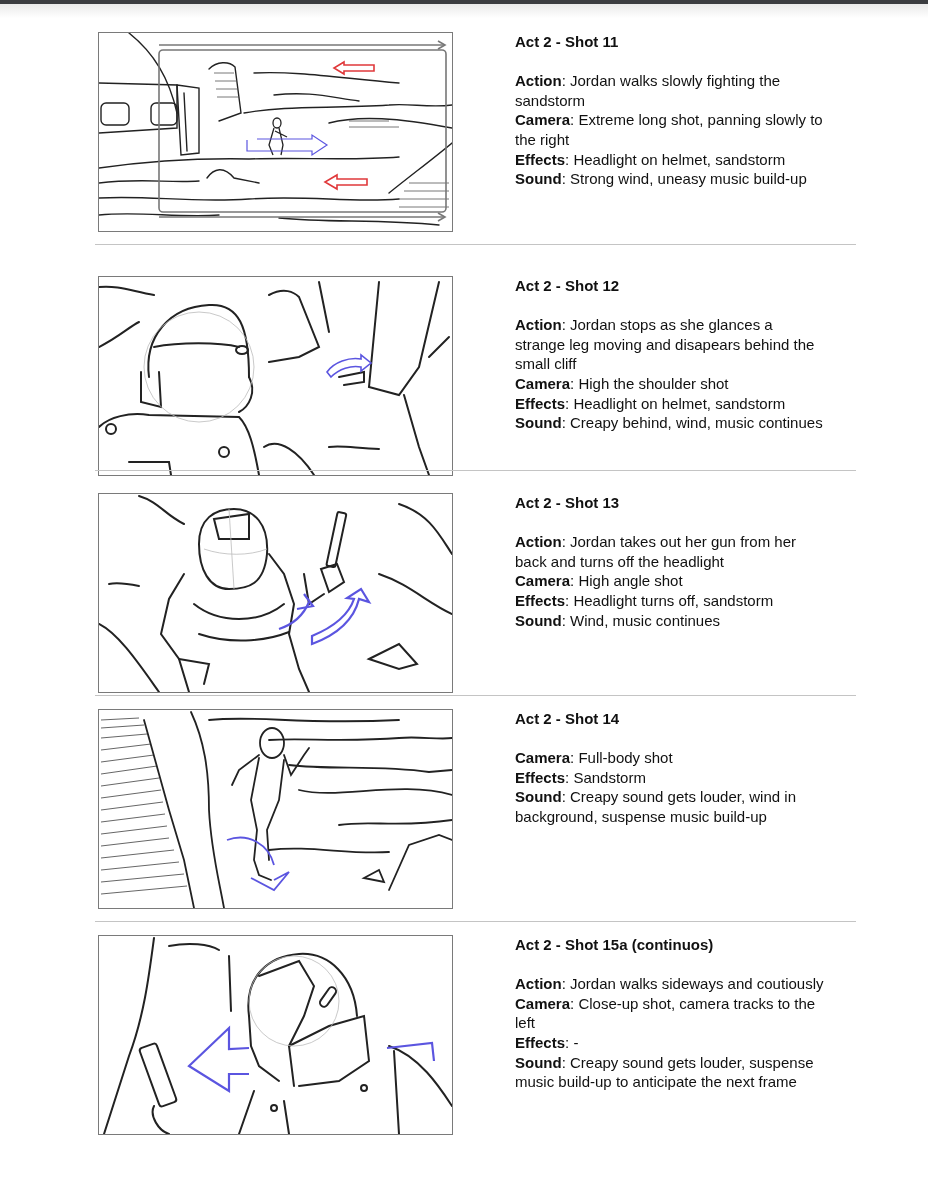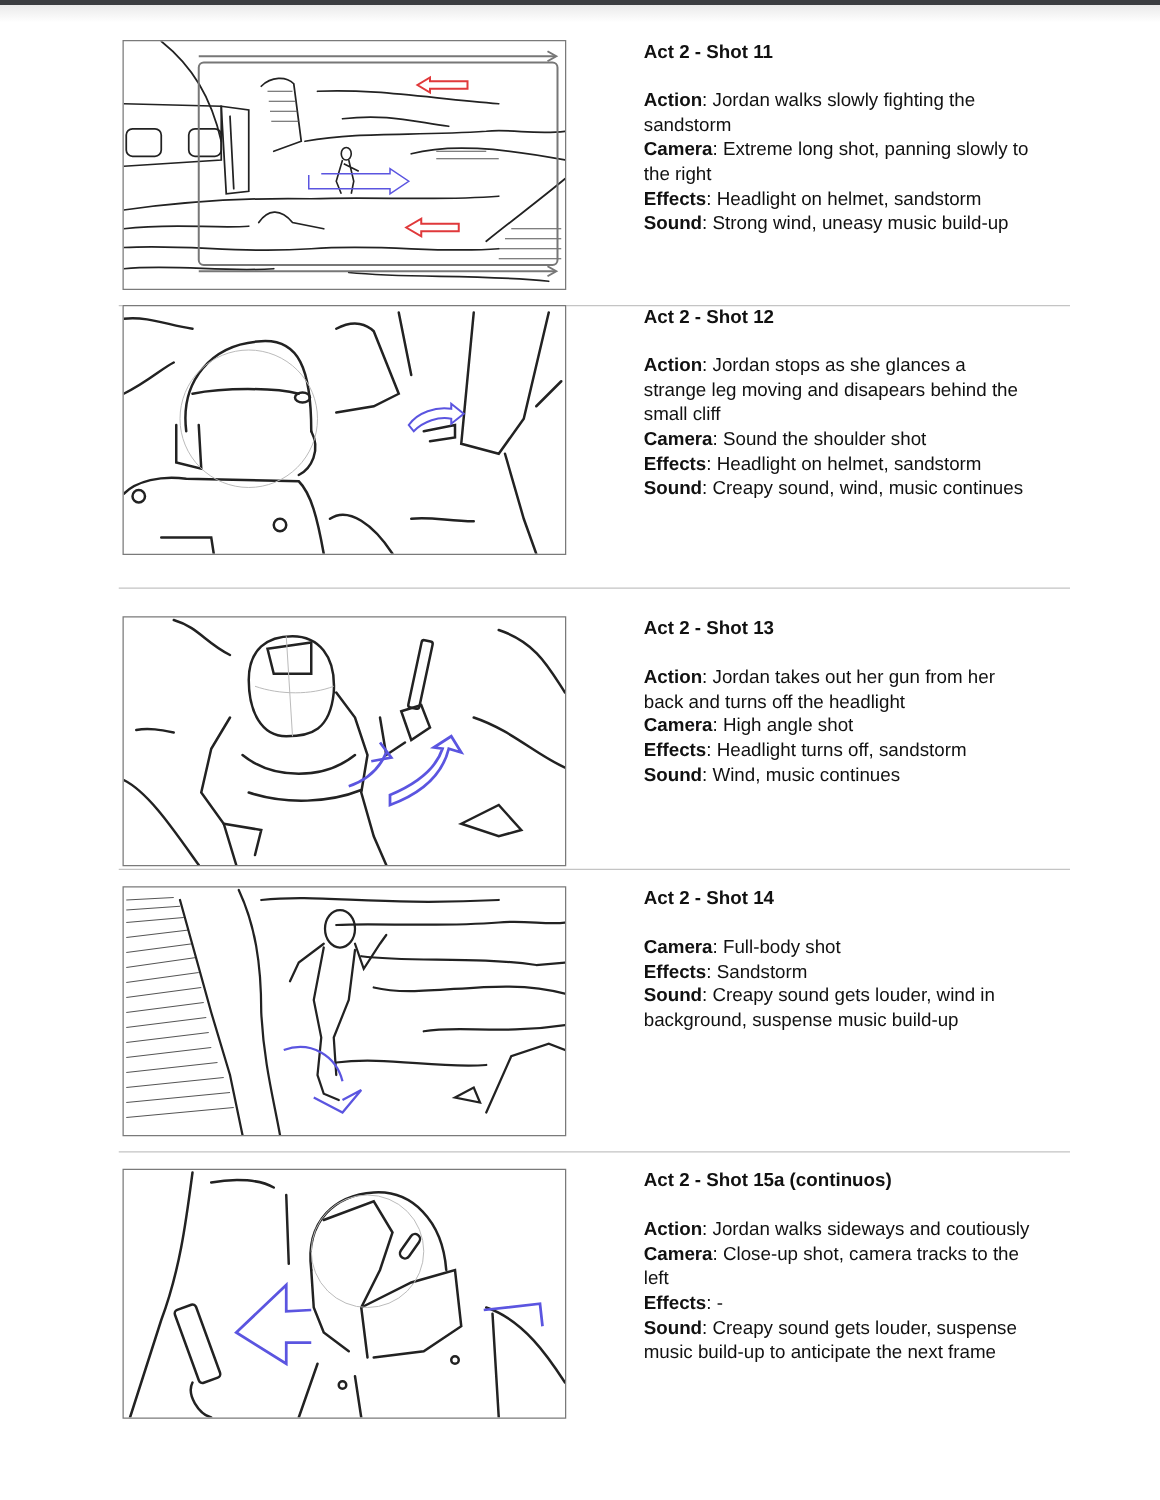--- a/index.html
+++ b/index.html
@@ -100,21 +100,21 @@
   <div class="desc">
     <div class="title">Act 2 - Shot 11</div>
     <div class="row"><b>Action</b>: <span>Jordan walks slowly fighting the sandstorm</span></div>
     <div class="row"><b>Camera</b>: <span>Extreme long shot, panning slowly to the right</span></div>
     <div class="row"><b>Effects</b>: <span>Headlight on helmet, sandstorm</span></div>
     <div class="row"><b>Sound</b>: <span>Strong wind, uneasy music build-up</span></div>
   </div>
 </div>
 <div class="divider" style="top:244px"></div>
 
-<div class="shot" style="top:244px">
+<div class="shot" style="top:276px">
   <div class="frame">
     <svg viewBox="0 0 353 198">
       <g fill="none" stroke="#222" stroke-width="2" stroke-linecap="round">
         <path d="M0 10 C20 8 35 15 55 18"></path>
         <path d="M0 70 C20 60 30 50 40 45"></path>
         <path d="M170 18 C185 10 195 15 200 20 L220 70 L200 80 L170 85"></path>
         <path d="M220 5 L230 55"></path>
         <path d="M280 5 L270 110 L300 118 L320 90 L340 5"></path>
         <path d="M305 118 L320 170 L330 198"></path>
         <path d="M330 80 L350 60"></path>
@@ -133,23 +133,23 @@
       </g>
       <g fill="none" stroke="#bbb" stroke-width="0.8">
         <circle cx="100" cy="90" r="55"></circle>
       </g>
       <path d="M228 95 C235 85 250 80 262 82 L262 78 L272 86 L262 94 L262 90 C252 88 240 92 232 100 Z" fill="none" stroke="#5b55e0" stroke-width="1.6"></path>
     </svg>
   </div>
   <div class="desc">
     <div class="title">Act 2 - Shot 12</div>
     <div class="row"><b>Action</b>: <span>Jordan stops as she glances a strange leg moving and disapears behind the small cliff</span></div>
-    <div class="row"><b>Camera</b>: <span>Sound the shoulder shot</span></div>
+    <div class="row"><b>Camera</b>: <span>High the shoulder shot</span></div>
     <div class="row"><b>Effects</b>: <span>Headlight on helmet, sandstorm</span></div>
-    <div class="row"><b>Sound</b>: <span>Creapy sound, wind, music continues</span></div>
+    <div class="row"><b>Sound</b>: <span>Creapy behind, wind, music continues</span></div>
   </div>
 </div>
 <div class="divider" style="top:470px"></div>
 
 <div class="shot" style="top:493px">
   <div class="frame">
     <svg viewBox="0 0 353 198">
       <g fill="none" stroke="#222" stroke-width="2" stroke-linecap="round">
         <path d="M40 2 C60 8 65 20 85 30"></path>
         <path d="M300 10 C330 20 340 40 353 60"></path>

